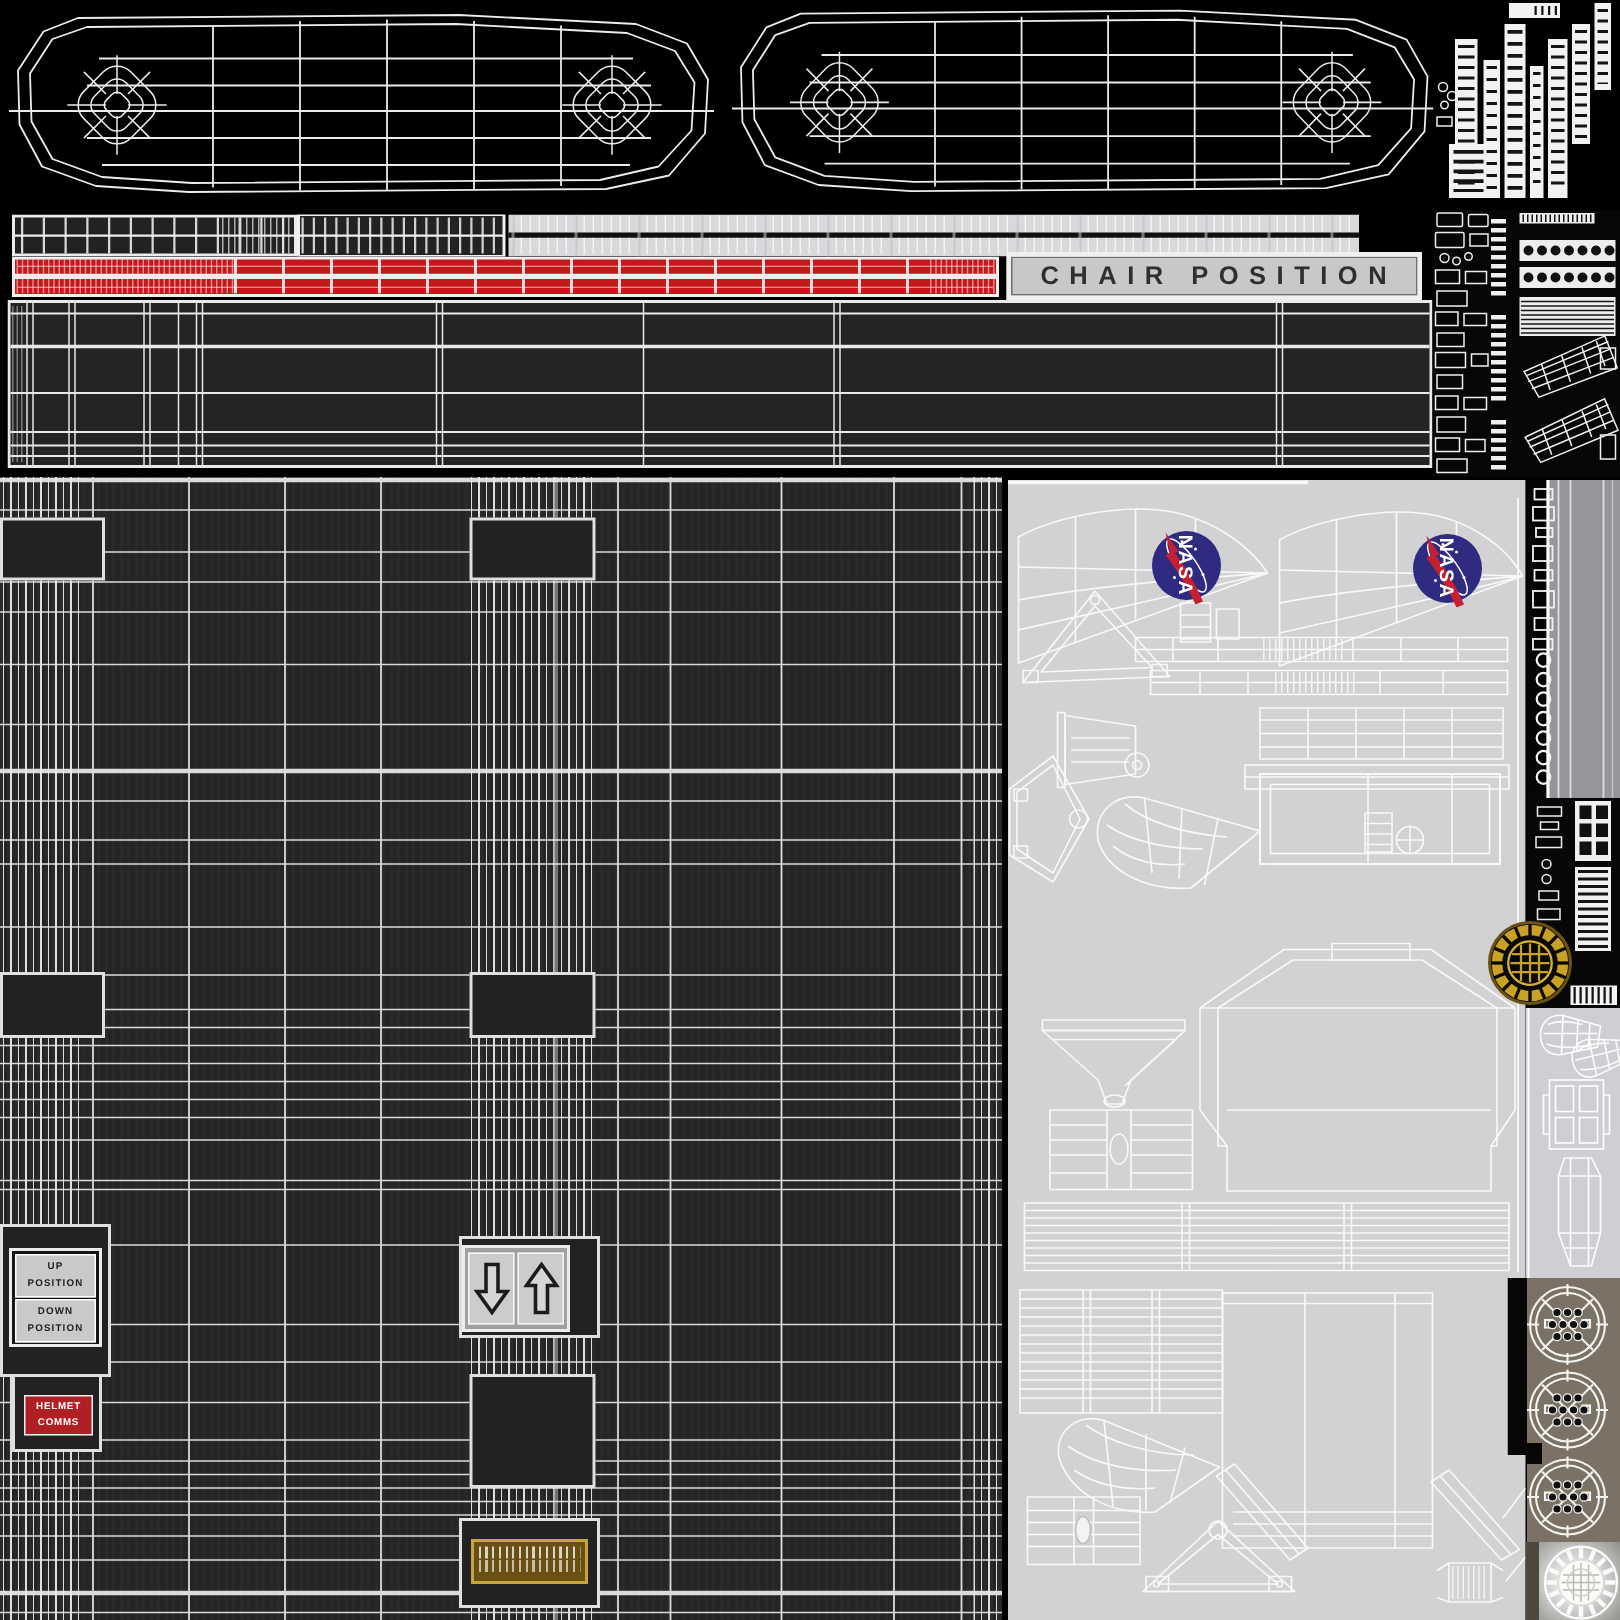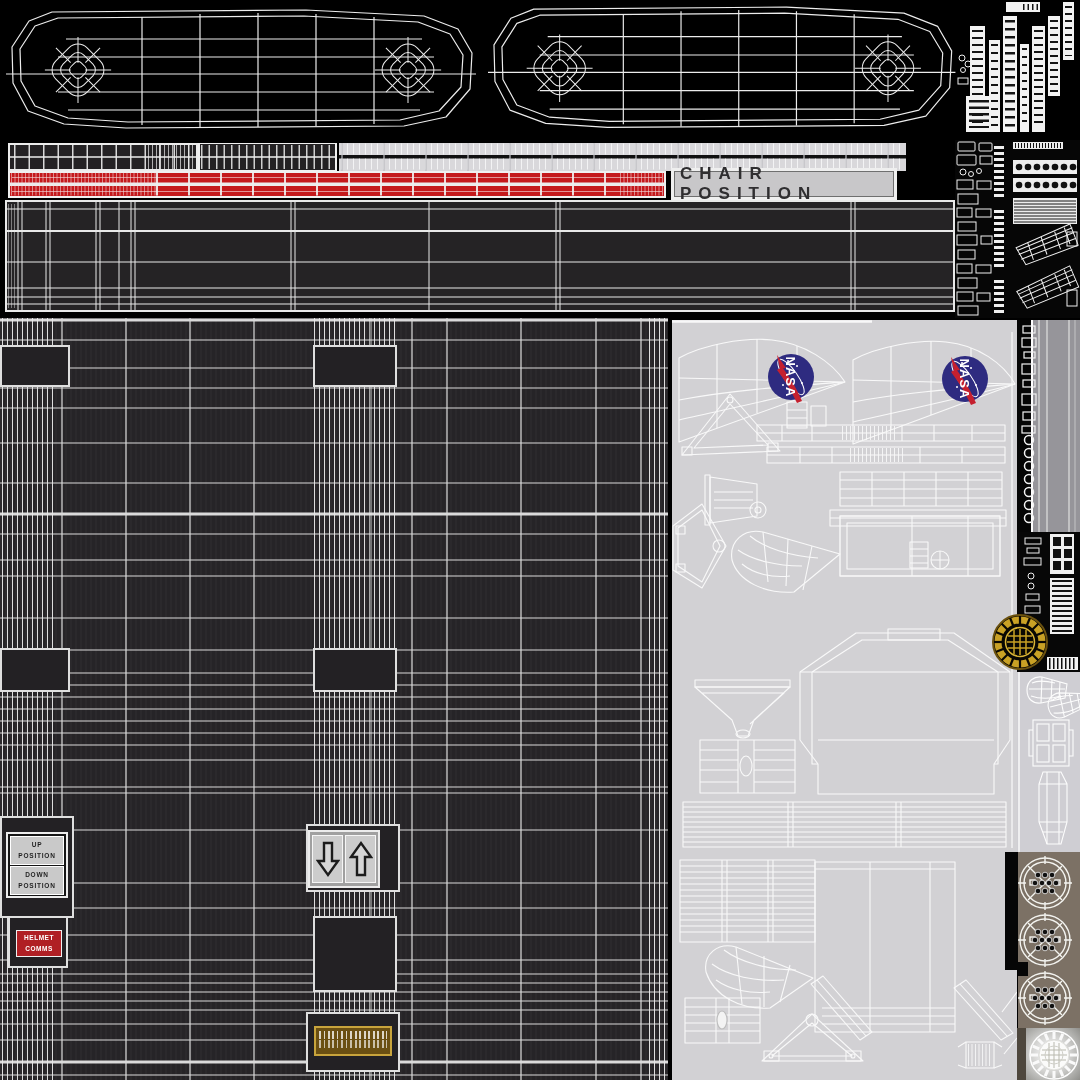--- a/index.html
+++ b/index.html
@@ -14,21 +14,21 @@
     background-image:repeating-linear-gradient(90deg,rgba(255,255,255,0.025) 0 2px,transparent 2px 5px);}
   .rib{position:absolute;top:0;height:100%;
        background:repeating-linear-gradient(90deg,rgba(242,242,242,.9) 0 1px,transparent 1px 5px);}
   #rib-l{left:2px;width:54px}
   #rib-m{left:314px;width:82px}
   #rib-r{left:649px;width:16px}
   #gray-line{position:absolute;left:369px;top:0;width:3px;height:100%;background:#8f8f8f;opacity:.75;}
   .plain{position:absolute;background:#232124;border:2px solid rgba(240,240,240,.92);box-sizing:border-box;}
 
   
-  #chair-bar{left:671px;top:168px;width:226px;height:32px;background:#c8c7c9;
+  #chair-bar{left:671px;top:168px;width:277px;height:32px;background:#c8c7c9;
     border:3px solid #efefef;box-sizing:border-box;box-shadow:inset 0 0 0 1px #6f6f6f;
     display:flex;align-items:center;justify-content:center;
     font-weight:bold;font-size:17px;letter-spacing:7px;color:#2f2e30;padding-left:6px;}
 
   
   #updown-frame{position:absolute;left:6px;top:514px;width:62px;height:66px;
     border:2px solid #ececec;background:#151515;box-sizing:border-box;padding:2px;}
   .pos-box{background:#c9c9c9;border:1px solid #ffffff;height:27px;margin-bottom:1px;
     display:flex;flex-direction:column;align-items:center;justify-content:center;
     font-size:6.5px;font-weight:800;letter-spacing:.12em;color:#1f1f1f;line-height:1.6;}

